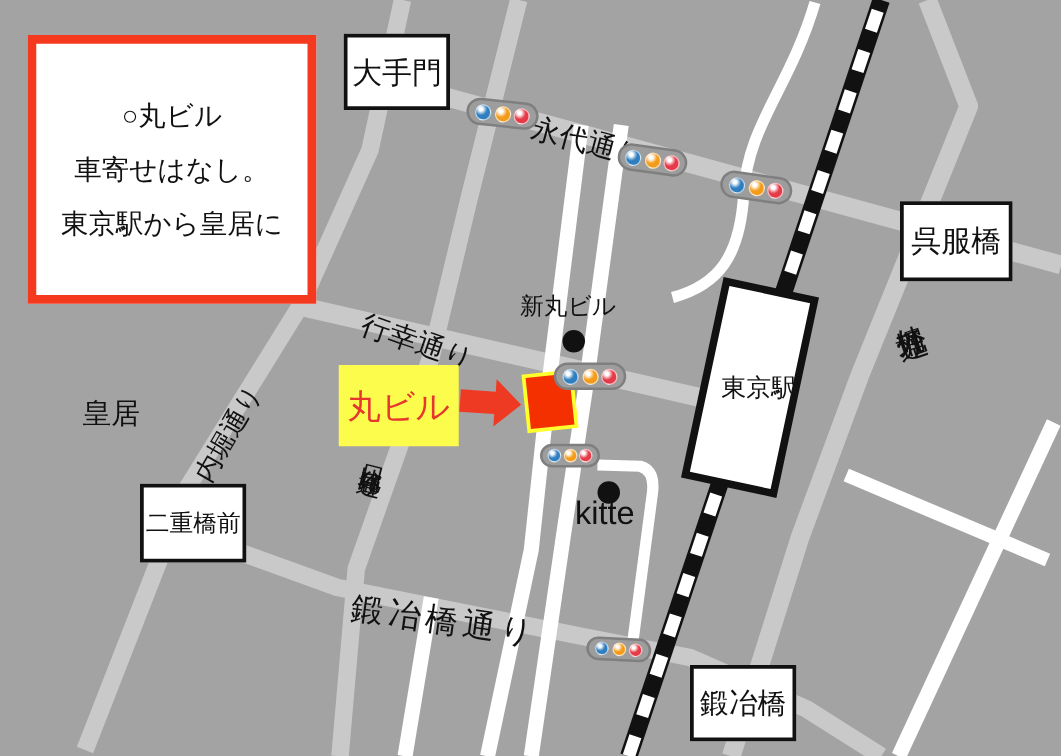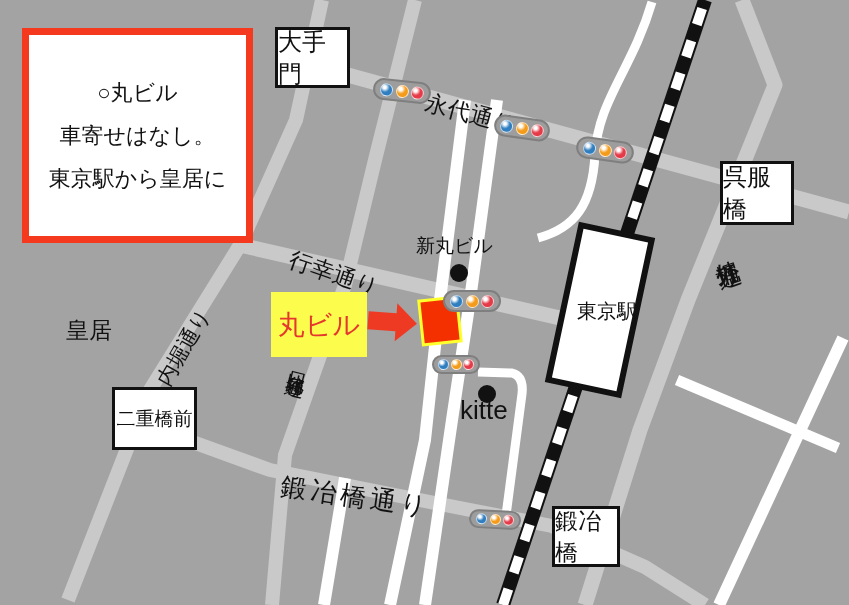--- a/index.html
+++ b/index.html
@@ -70,24 +70,24 @@
     <circle cx="459" cy="273" r="9" fill="#111111"></circle>
     <circle cx="487" cy="394" r="9" fill="#111111"></circle>
   </svg>
 
   <div class="infobox">
     <div>○丸ビル</div>
     <div>車寄せはなし。</div>
     <div>東京駅から皇居に</div>
   </div>
 
-  <div class="pbox" style="left:275px;top:27px;width:75px;height:61px;font-size:24px;">大手門</div>
-  <div class="pbox" style="left:720px;top:161px;width:74px;height:64px;font-size:24px;">呉服橋</div>
+  <div class="pbox" style="left:275px;top:27px;width:85px;height:61px;font-size:24px;">大手門</div>
+  <div class="pbox" style="left:720px;top:161px;width:90px;height:64px;font-size:24px;">呉服橋</div>
   <div class="pbox" style="left:112px;top:387px;width:85px;height:63px;font-size:19px;">二重橋前</div>
-  <div class="pbox" style="left:552px;top:506px;width:68px;height:61px;font-size:23px;">鍛冶橋</div>
+  <div class="pbox" style="left:552px;top:532px;width:85px;height:61px;font-size:23px;">鍛冶橋</div>
 
   <div class="lbl" style="left:572px;top:300px;width:70px;text-align:center;font-size:20px;">東京駅</div>
 
   <div class="lbl rot" style="left:429px;top:90px;font-size:23px;transform:rotate(15deg);">永代通り</div>
   <div class="lbl rot" style="left:294px;top:247px;font-size:23px;transform:rotate(19deg);">行幸通り</div>
   <div class="lbl rot" style="left:152px;top:378px;font-size:21px;transform:rotate(-60deg);">内堀通り</div>
   <div class="lbl vert" style="left:292px;top:357px;font-size:20px;transform:rotate(14deg);">日比谷通り</div>
   <div class="lbl rot" style="left:283px;top:472px;font-size:26px;letter-spacing:4px;transform:rotate(8deg);">鍛冶橋通り</div>
   <div class="lbl vert" style="left:704px;top:244px;font-size:24px;transform:rotate(-19deg);">外堀通り</div>
 

